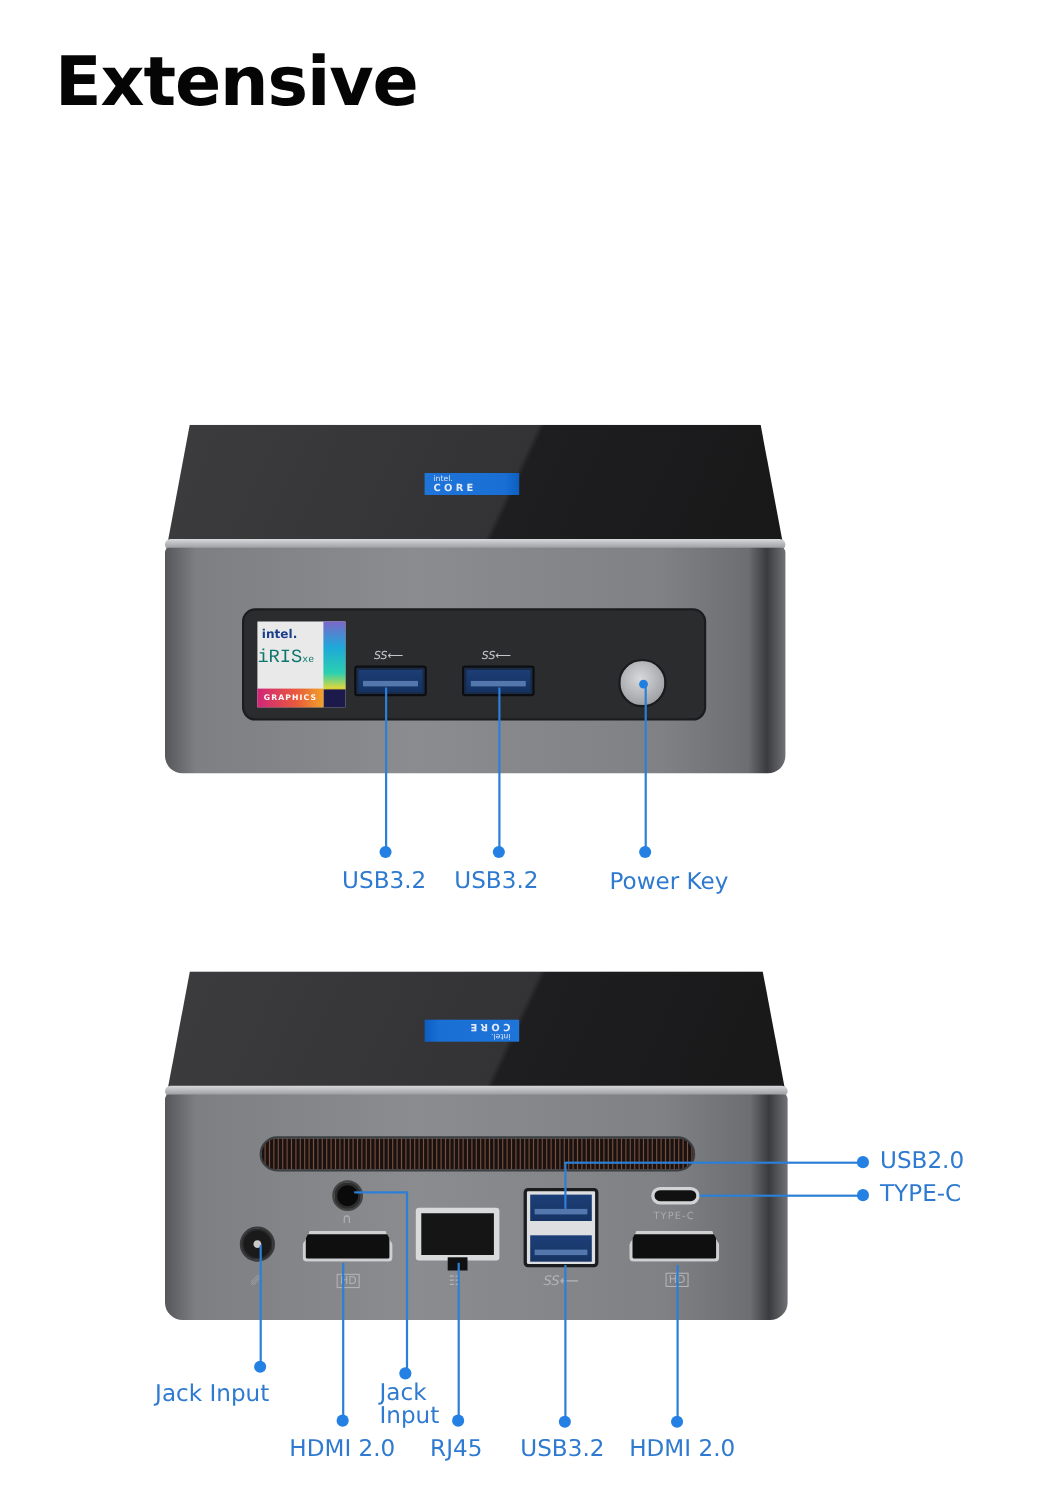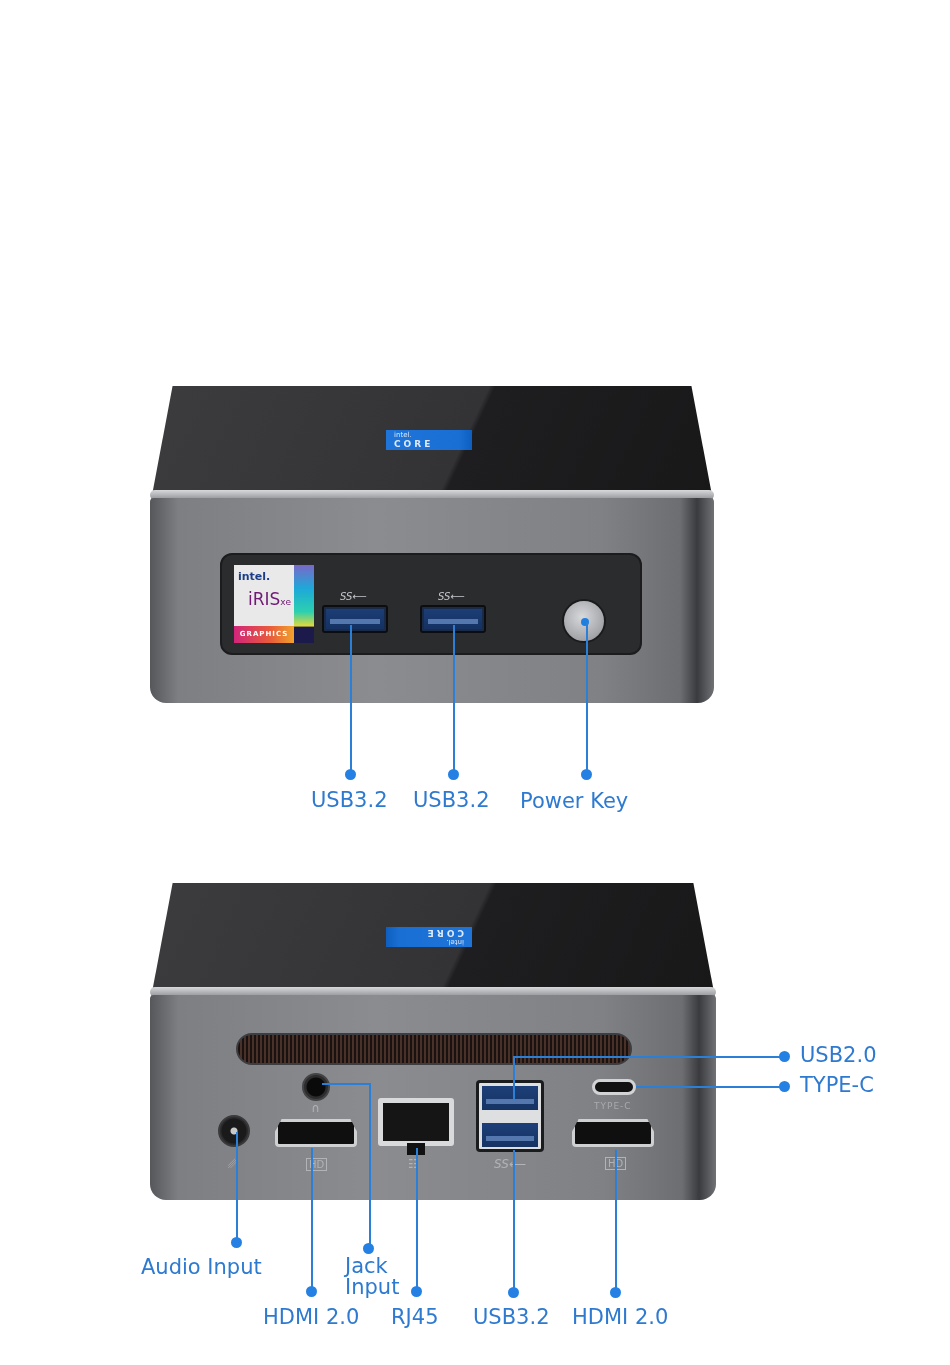--- a/index.html
+++ b/index.html
@@ -44,21 +44,21 @@
     background: #2b2c2e; border-radius: 12px;
     border: 2px solid #1c1c1e;
   }
   .iris {
     position: absolute; left: 12px; top: 10px; width: 80px; height: 78px;
     background: #e9e9e9; display: flex;
   }
   .iris-left { width: 60px; position: relative; }
   .iris-right { width: 20px; background: linear-gradient(#7a68c8, #1ea8d9 30%, #2bd0b0 60%, #e0d83a 78%, #1c1a4a 80%); }
   .iris-intel { position: absolute; left: 4px; top: 5px; font-size: 11px; color: #1a3e8a; font-weight: bold; }
-  .iris-name { position: absolute; left: 14px; top: 24px; font-size: 17px; color: #701a75; }
+  .iris-name { position: absolute; left: 0; top: 24px; font-size: 17px; color: #0f766e; font-family: Liberation Mono, monospace; }
   .iris-graphics {
     position: absolute; left: 0; bottom: 0; width: 60px; height: 17px;
     background: linear-gradient(90deg, #d1257a, #e85b3b 60%, #f1a22a);
     color: #fff; font-size: 7px; font-weight: bold; text-align: center; line-height: 17px; letter-spacing: 1px;
   }
   .usb-a {
     position: absolute; width: 66px; height: 28px;
     background: linear-gradient(#1d3f78, #13305f);
     border: 2px solid #0c0d10; border-radius: 3px;
     box-shadow: inset 0 0 0 2px #1a2b48;
@@ -110,20 +110,21 @@
   .dot { position: absolute; width: 11px; height: 11px; border-radius: 50%; background: #2481e3; }
   .label {
     position: absolute; color: #2e7ad0; font-size: 21px; line-height: 22px;
     font-family: "DejaVu Sans", sans-serif; white-space: nowrap;
   }
 </style>
 </head>
 <body>
 
 <div class="title">
+  <div>Extensive</div>
 </div>
 
 <div class="device" style="left:150px; top:386px; width:564px; height:320px;">
   <div class="top-face"></div>
   <div class="top-edge"></div>
   <div class="logo-core" style="left:236px; top:44px;">
     <div>intel.</div>
     <div class="core">CORE</div>
   </div>
   <div class="front-face"></div>
@@ -149,21 +150,21 @@
 <div class="vline" style="left:350px; top:625px; height:150px;"></div>
 <div class="dot" style="left:345px; top:769px;"></div>
 <div class="label" style="left:311px; top:789px;">USB3.2</div>
 
 <div class="vline" style="left:453px; top:625px; height:150px;"></div>
 <div class="dot" style="left:448px; top:769px;"></div>
 <div class="label" style="left:413px; top:789px;">USB3.2</div>
 
 <div class="vline" style="left:586px; top:622px; height:153px;"></div>
 <div class="dot" style="left:581px; top:769px;"></div>
-<div class="label" style="left:520px; top:790px;">Power Key</div>
+<div class="label" style="left:554px; top:790px;">Power Key</div>
 
 <div class="device" style="left:150px; top:883px; width:566px; height:320px;">
   <div class="top-face"></div>
   <div class="top-edge"></div>
   <div class="logo-core" style="left:236px; top:44px; transform:rotate(180deg);">
     <div>intel.</div>
     <div class="core">CORE</div>
   </div>
   <div class="front-face"></div>
   <div class="vent"></div>
@@ -199,21 +200,21 @@
 <div class="hline" style="left:513px; top:1056px; width:272px;"></div>
 <div class="dot" style="left:779px; top:1051px;"></div>
 <div class="label" style="left:800px; top:1044px;">USB2.0</div>
 
 <div class="hline" style="left:636px; top:1086px; width:149px;"></div>
 <div class="dot" style="left:779px; top:1081px;"></div>
 <div class="label" style="left:800px; top:1074px;">TYPE-C</div>
 
 <div class="vline" style="left:236px; top:1132px; height:106px;"></div>
 <div class="dot" style="left:231px; top:1237px;"></div>
-<div class="label" style="left:141px; top:1256px;">Audio Input</div>
+<div class="label" style="left:141px; top:1256px;">Jack Input</div>
 
 <div class="vline" style="left:311px; top:1148px; height:140px;"></div>
 <div class="dot" style="left:306px; top:1286px;"></div>
 <div class="label" style="left:263px; top:1306px;">HDMI 2.0</div>
 
 <div class="hline" style="left:322px; top:1083px; width:48px;"></div>
 <div class="vline" style="left:369px; top:1083px; height:162px;"></div>
 <div class="dot" style="left:363px; top:1243px;"></div>
 <div class="label" style="left:345px; top:1256px; line-height:21px;">
   <div>Jack</div>

